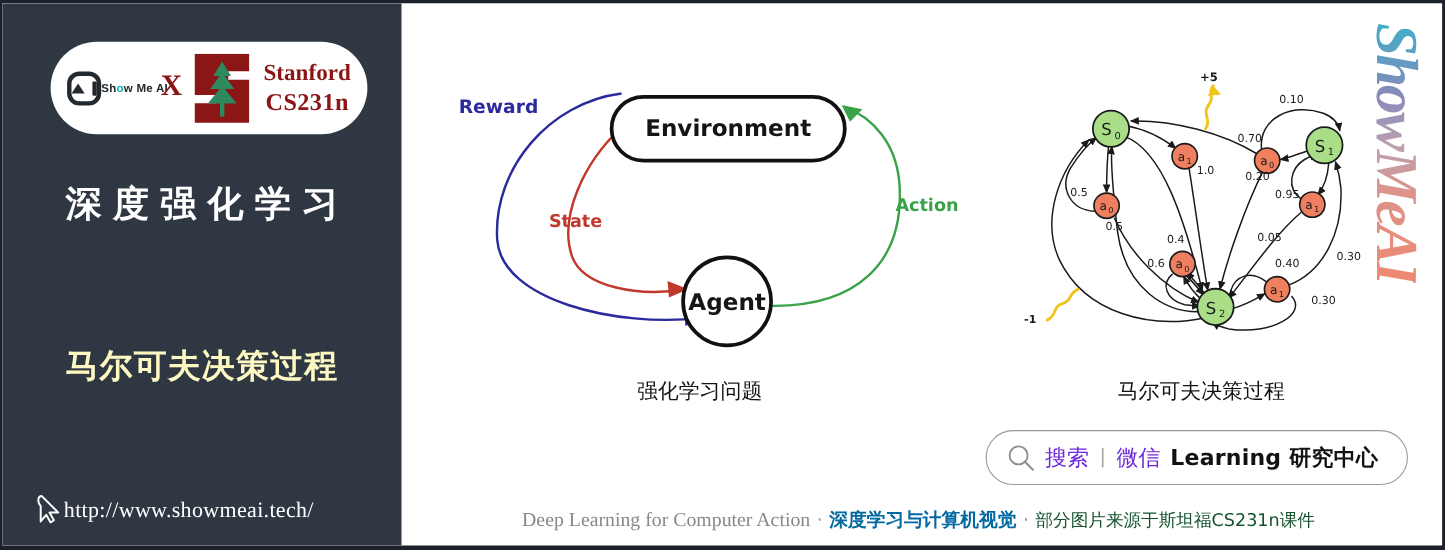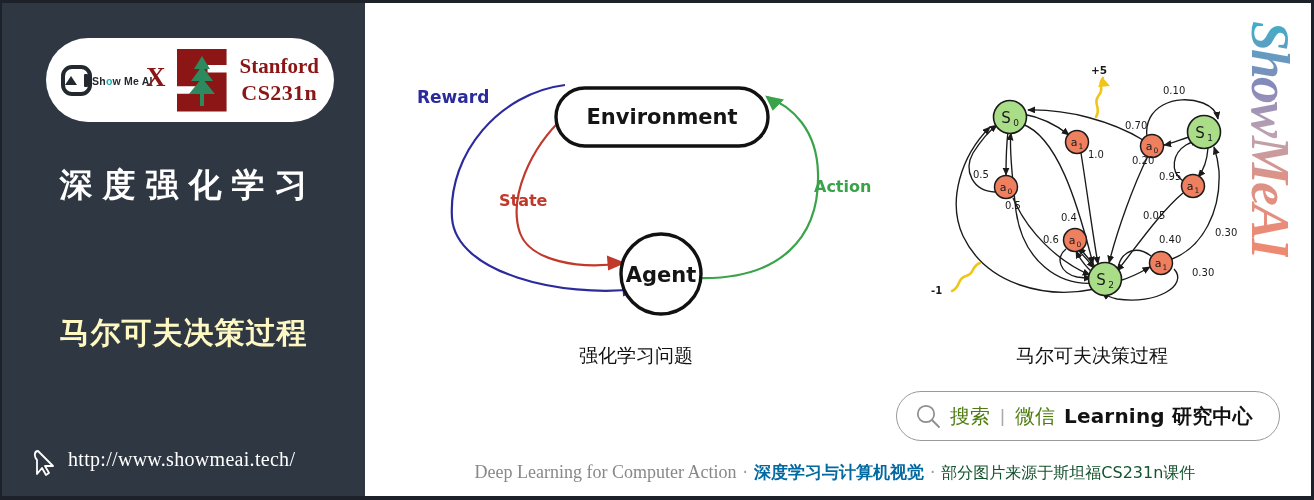--- a/index.html
+++ b/index.html
@@ -100,21 +100,21 @@
   }
   #sub-title{
     position:absolute;left:0;top:310px;width:363px;
     text-align:center;
     color:#fef9c3;font-size:30px;font-weight:bold;
     letter-spacing:1px;
     font-family:"DejaVu Sans","Liberation Sans",sans-serif;
   }
   #site-row{
     position:absolute;left:30px;bottom:20px;
-    display:flex;align-items:flex-start;gap:10px;
+    display:flex;align-items:flex-end;
   }
   #site-url{
     color:#ffffff;font-size:20px;
     font-family:"Liberation Serif","DejaVu Serif",serif;
     letter-spacing:.3px;
   }
 
   
   #rl-diagram{position:absolute;left:378px;top:55px;width:512px;height:275px;}
   #rl-caption{
@@ -153,21 +153,21 @@
   #search-pill{
     position:absolute;left:894px;top:388px;
     width:384px;height:50px;
     border:1.5px solid #9a9a9a;border-radius:26px;
     display:flex;align-items:center;gap:9px;
     padding:0 18px;box-sizing:border-box;
     background:#ffffff;
   }
   #search-pill .mag{flex:0 0 auto;}
   .sp-gray{
-    color:#4d7c0f;font-size:20px;
+    color:#6d28d9;font-size:20px;
     font-family:Liberation Serif, serif;
   }
   .sp-div{color:#aaaaaa;font-size:19px;margin:0 1px;}
   .sp-bold{
     color:#121212;font-size:20px;font-weight:bold;
     font-family:"DejaVu Sans","Liberation Sans",sans-serif;
     letter-spacing:.2px;
   }
 
   

